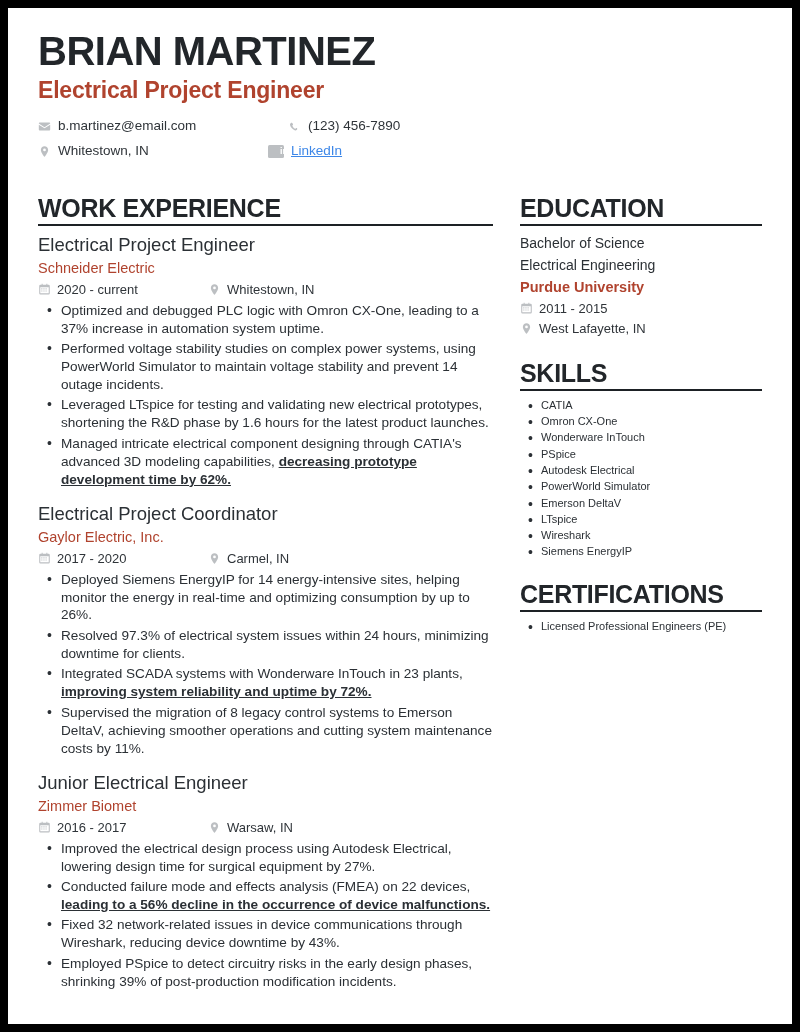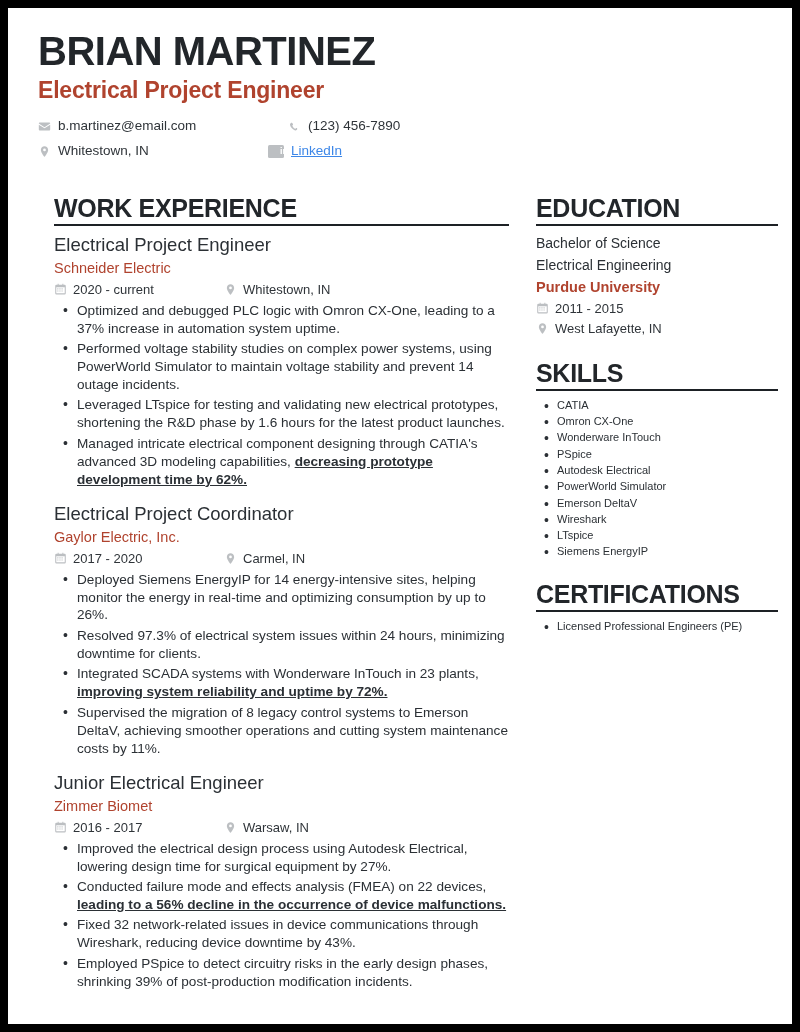--- a/index.html
+++ b/index.html
@@ -89,21 +89,20 @@
     color: #3d87e8;
     text-decoration: underline;
     font-size: 13.5px;
   }
 
   
   .cols {
     display: flex;
     margin-top: 28px;
     align-items: flex-start;
-    margin-left: 16px;
   }
   .col-left  { width: 455px; flex: 0 0 455px; }
   .col-gap   { width: 27px; flex: 0 0 27px; }
   .col-right { width: 242px; flex: 0 0 242px; }
 
   
   .sec-head {
     font-size: 25px;
     font-weight: bold;
     color: #22262a;
@@ -424,22 +423,22 @@
           <div class="sec-head">SKILLS</div>
           <div class="sec-rule"></div>
           <ul class="simple" id="skills-container">
               <li>CATIA</li>
               <li>Omron CX-One</li>
               <li>Wonderware InTouch</li>
               <li>PSpice</li>
               <li>Autodesk Electrical</li>
               <li>PowerWorld Simulator</li>
               <li>Emerson DeltaV</li>
+              <li>LTspice</li>
               <li>Wireshark</li>
-              <li>LTspice</li>
               <li>Siemens EnergyIP</li>
             </ul>
         </div>
 
         <div class="sec">
           <div class="sec-head">CERTIFICATIONS</div>
           <div class="sec-rule"></div>
           <ul class="simple" id="certs-container">
               <li>Licensed Professional Engineers (PE)</li>
             </ul>

